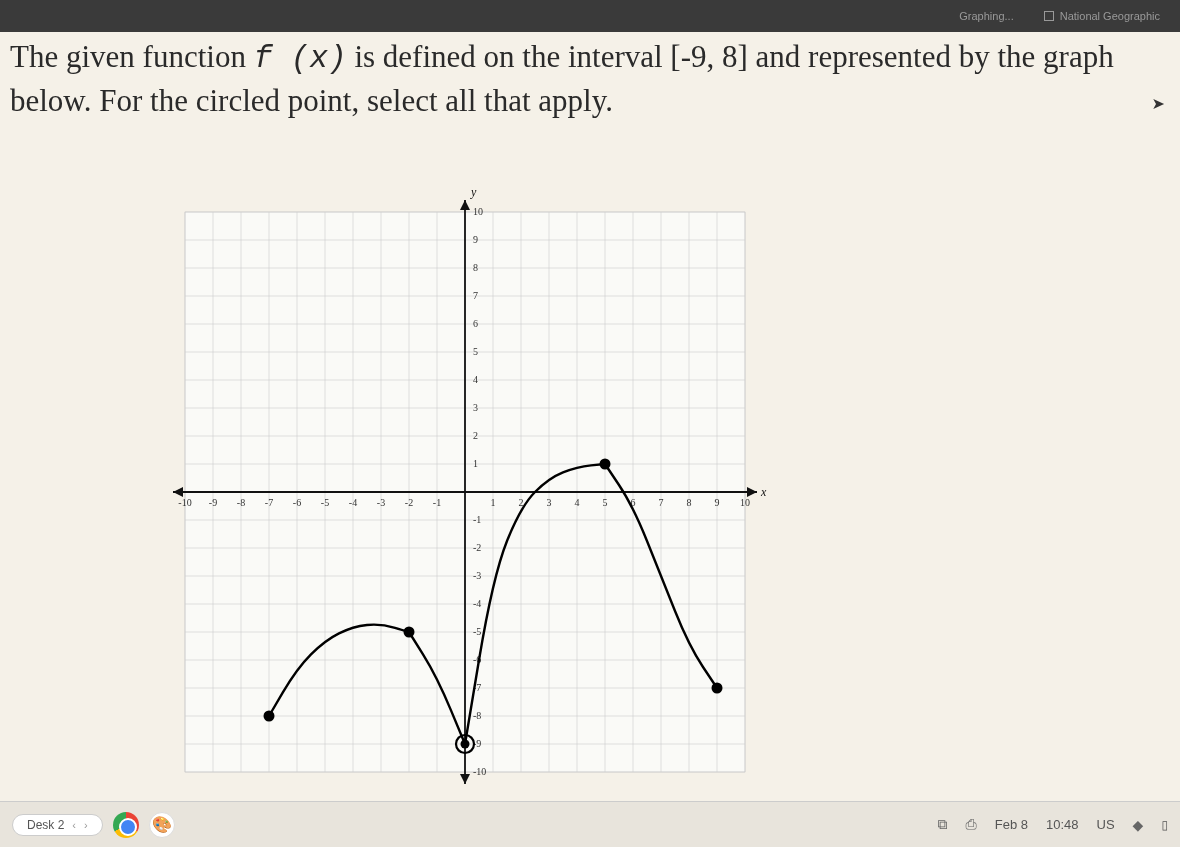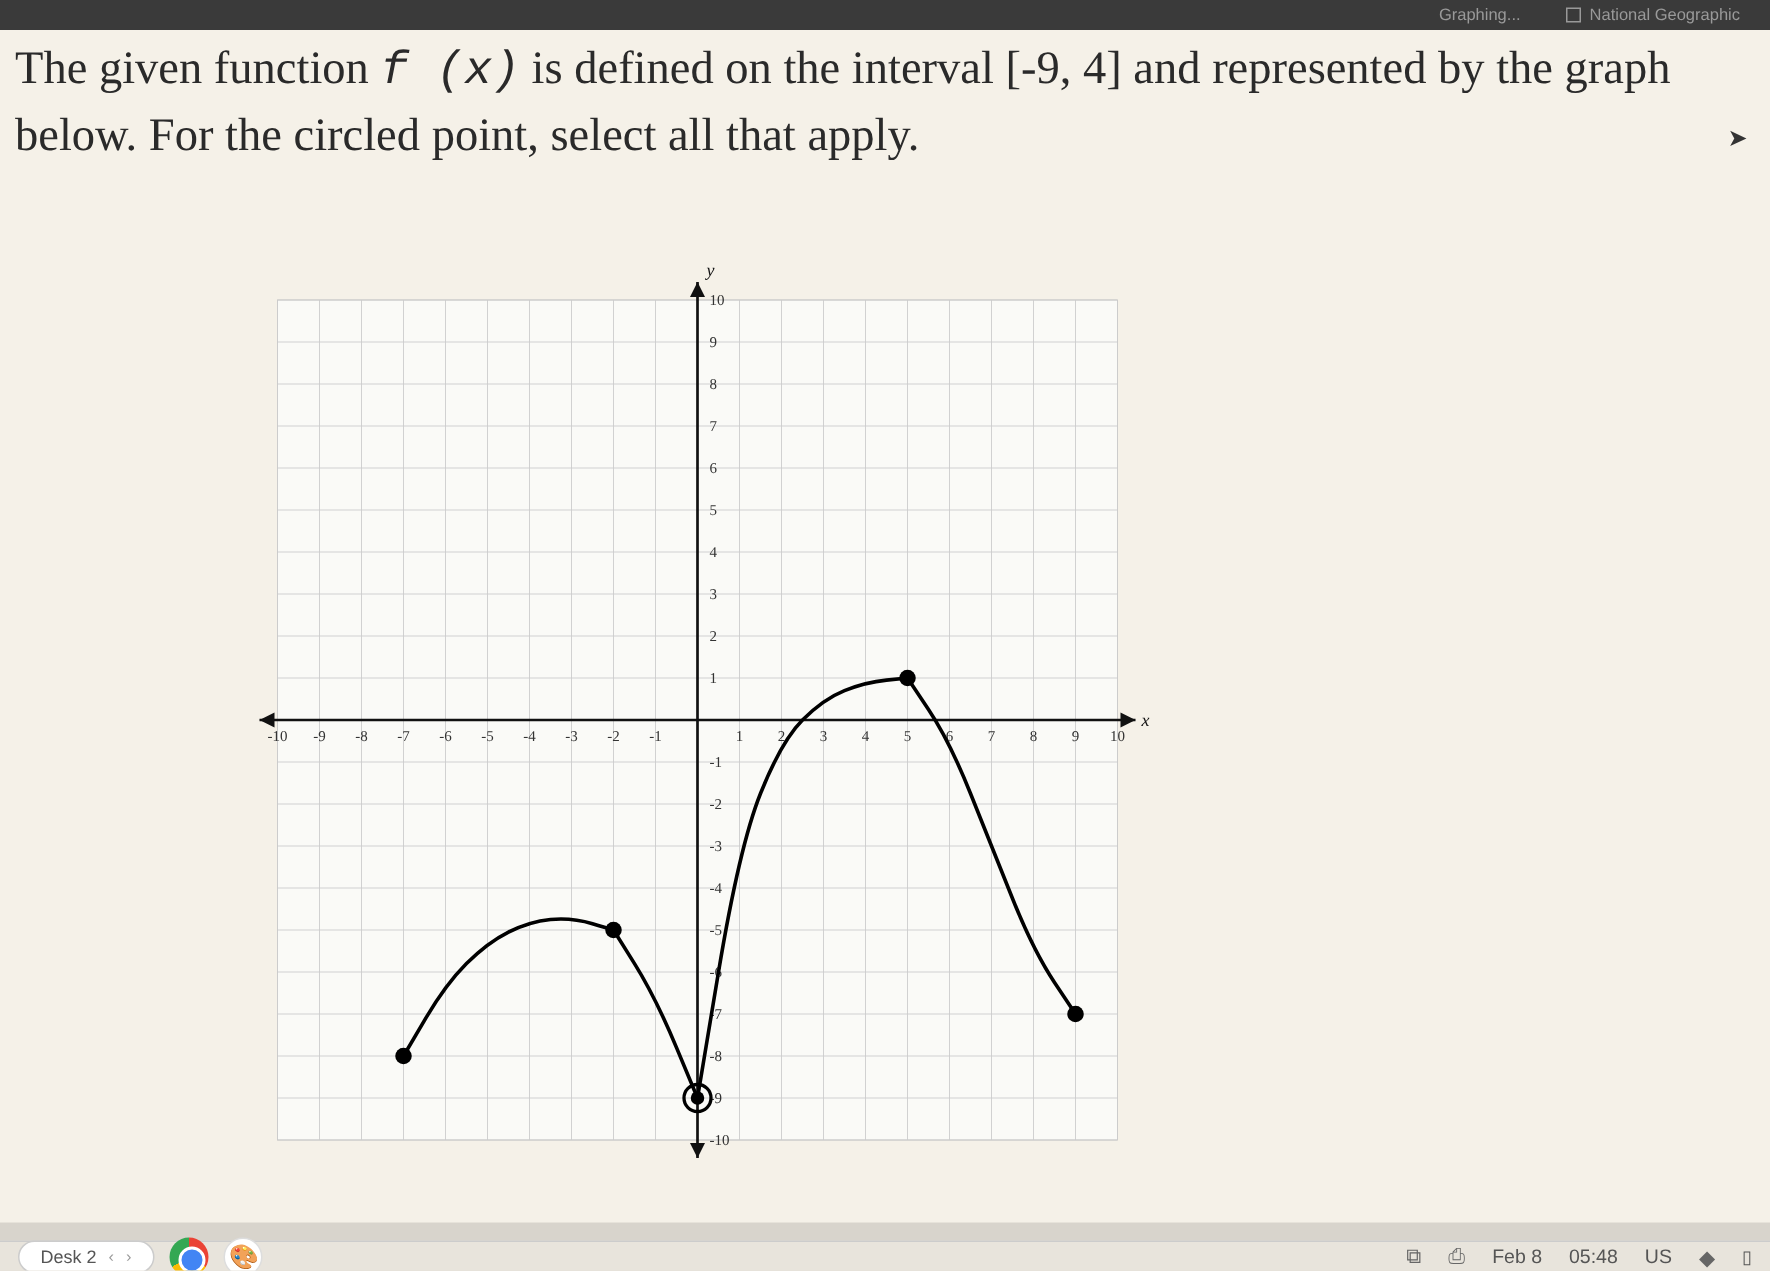--- a/index.html
+++ b/index.html
@@ -5,21 +5,21 @@
     * { margin: 0; padding: 0; box-sizing: border-box; }
     body {
       width: 1180px;
       height: 847px;
       font-family: Georgia, 'Times New Roman', serif;
       background: #d8d4cc;
       overflow: hidden;
       position: relative;
     }
     .top-bar {
-      height: 20px;
+      height: 32px;
       background: #3a3a3a;
       display: flex;
       justify-content: flex-end;
       align-items: center;
       padding-right: 20px;
       gap: 30px;
       color: #999;
       font-size: 11px;
       font-family: Arial, sans-serif;
     }
@@ -65,21 +65,21 @@
       top: 62px;
       right: 15px;
       font-size: 16px;
       color: #333;
     }
     .taskbar {
       position: absolute;
       bottom: 0;
       left: 0;
       right: 0;
-      height: 20px;
+      height: 46px;
       background: #e8e4dc;
       display: flex;
       align-items: center;
       padding: 0 12px;
       font-family: Arial, sans-serif;
       font-size: 13px;
       color: #555;
       border-top: 1px solid #ccc;
     }
     .taskbar-left { display: flex; align-items: center; gap: 10px; }
@@ -124,21 +124,21 @@
     <span>Graphing...</span>
   </div>
   <div class="top-tab">
     <span class="tab-ico"></span>
     <span>National Geographic</span>
   </div>
 </div>
 
 <div class="content-area">
   <p class="question-text">
-    <span>The given function </span><span class="fx">f (x)</span><span> is defined on the interval </span><span>[-9, 4]</span><span> and represented by the graph below. For the circled point, select all that apply.</span>
+    <span>The given function </span><span class="fx">f (x)</span><span> is defined on the interval </span><span>[-9, 8]</span><span> and represented by the graph below. For the circled point, select all that apply.</span>
   </p>
   <span class="cursor-arrow">➤</span>
 
   <div class="graph-wrap">
     <svg class="graph-svg" id="graph-svg" viewBox="0 0 620 620">
         <rect x="30" y="30" width="560" height="560" fill="#fafaf7" stroke="#bbb" stroke-width="0.5"></rect>
         <line x1="30" y1="590" x2="30" y2="30" stroke="#ccc" stroke-width="0.6"></line>
         <line x1="58" y1="590" x2="58" y2="30" stroke="#ccc" stroke-width="0.6"></line>
         <line x1="86" y1="590" x2="86" y2="30" stroke="#ccc" stroke-width="0.6"></line>
         <line x1="114" y1="590" x2="114" y2="30" stroke="#ccc" stroke-width="0.6"></line>
@@ -249,18 +249,18 @@
       <span class="chev">‹</span>
       <span class="chev">›</span>
     </div>
     <div class="chrome-icon"></div>
     <div class="paint-icon"></div>
   </div>
   <div class="taskbar-right">
     <span class="tray-icon">⧉</span>
     <span class="tray-icon">⎙</span>
     <span>Feb 8</span>
-    <span>05:48</span>
+    <span>10:48</span>
     <span>US</span>
     <span class="tray-icon">◆</span>
     <span class="battery">▯</span>
   </div>
 </div>
 
 </body></html>

